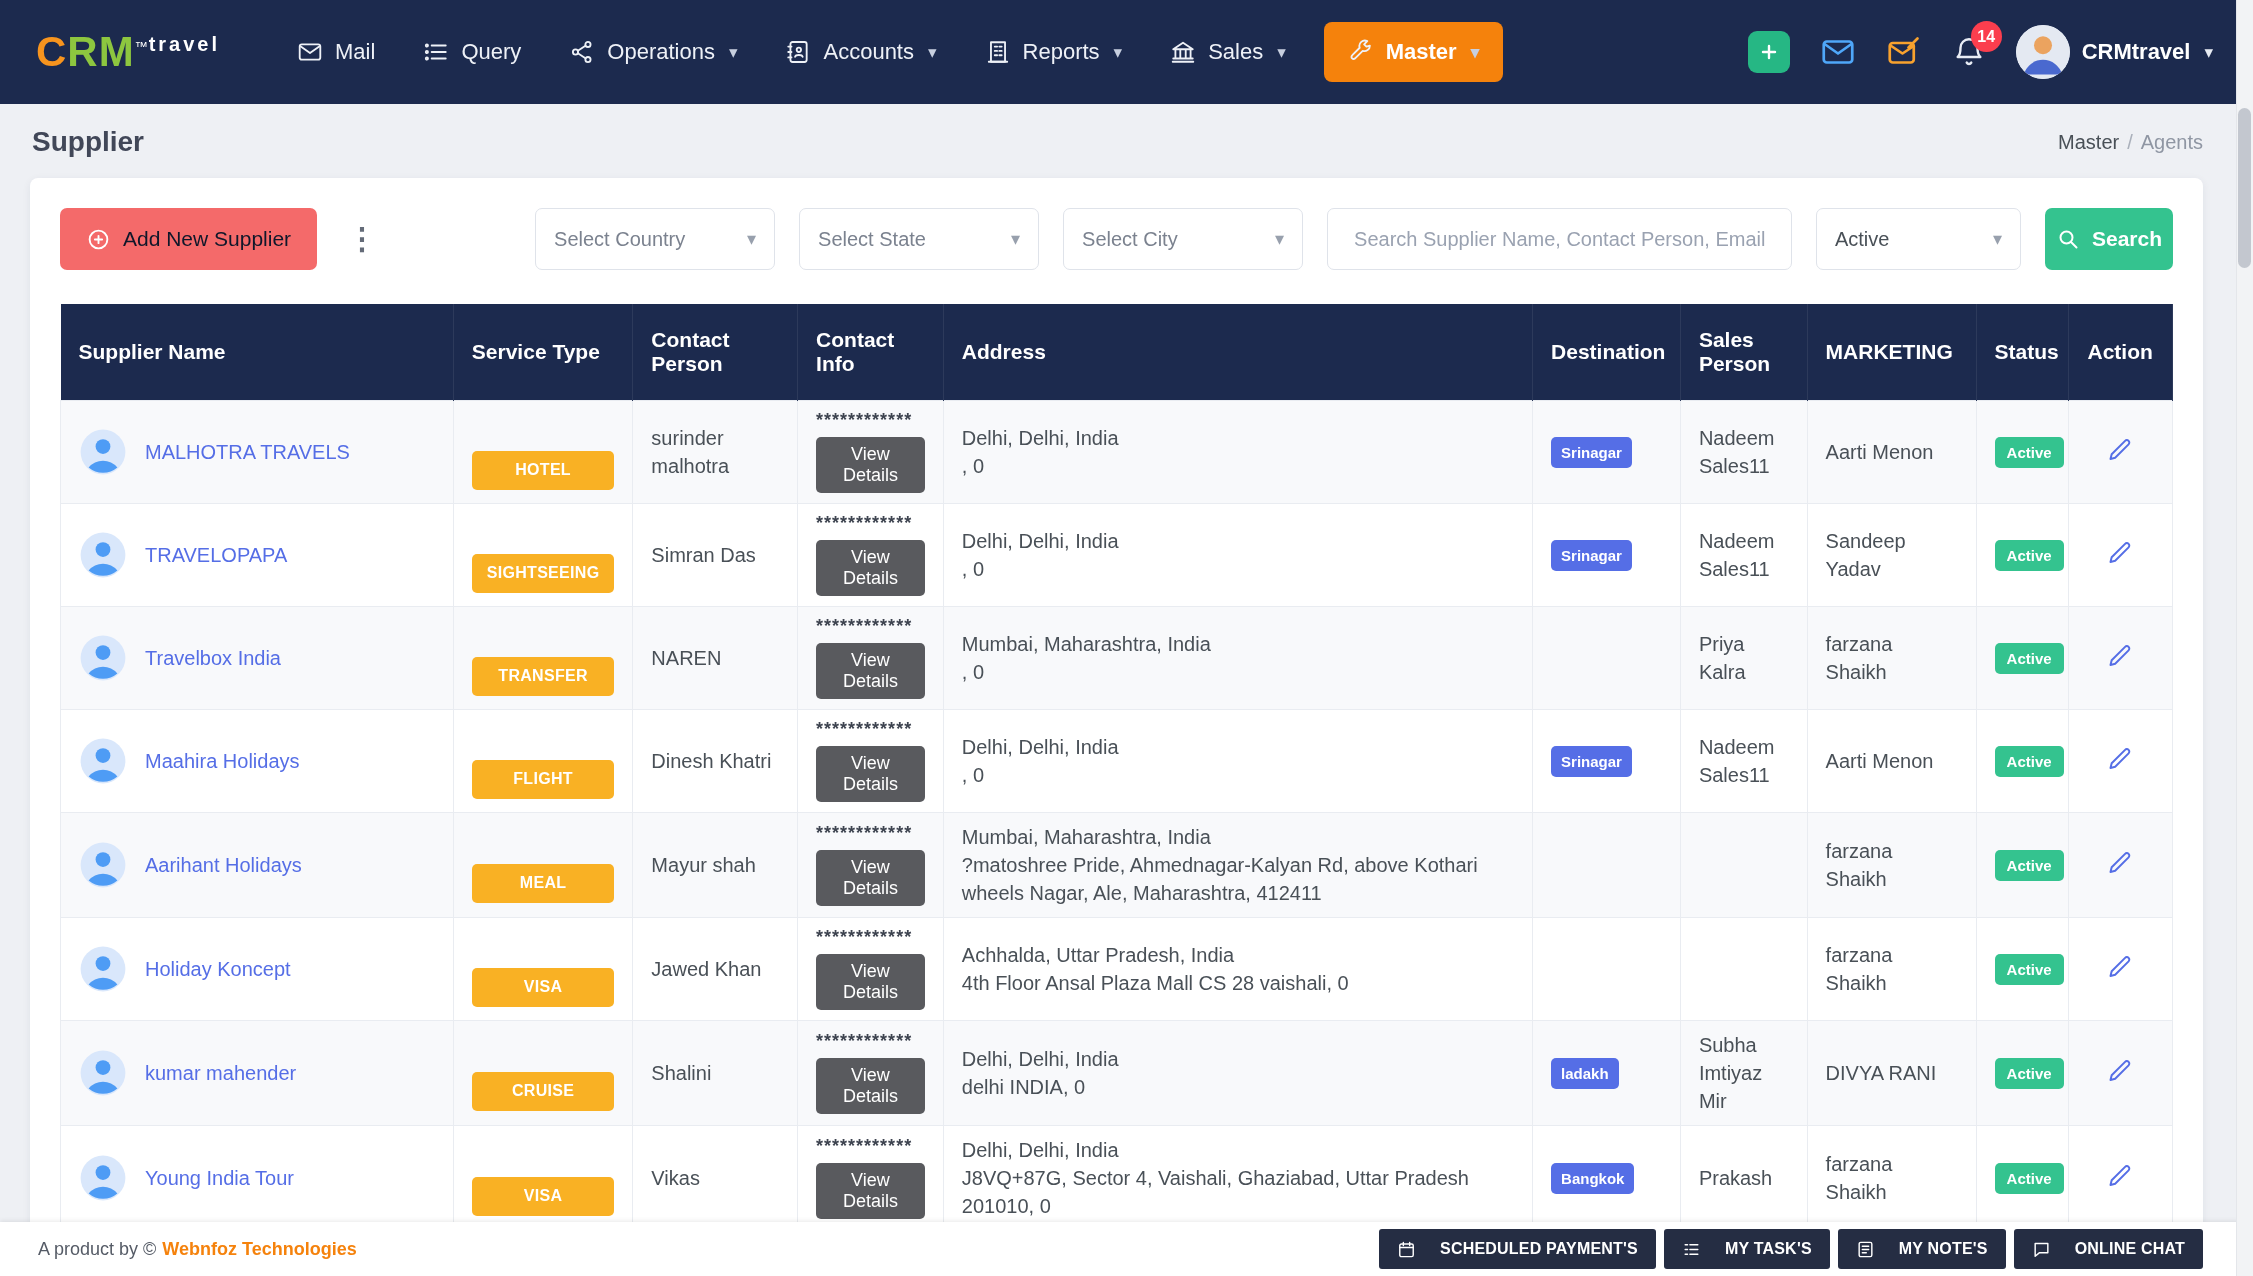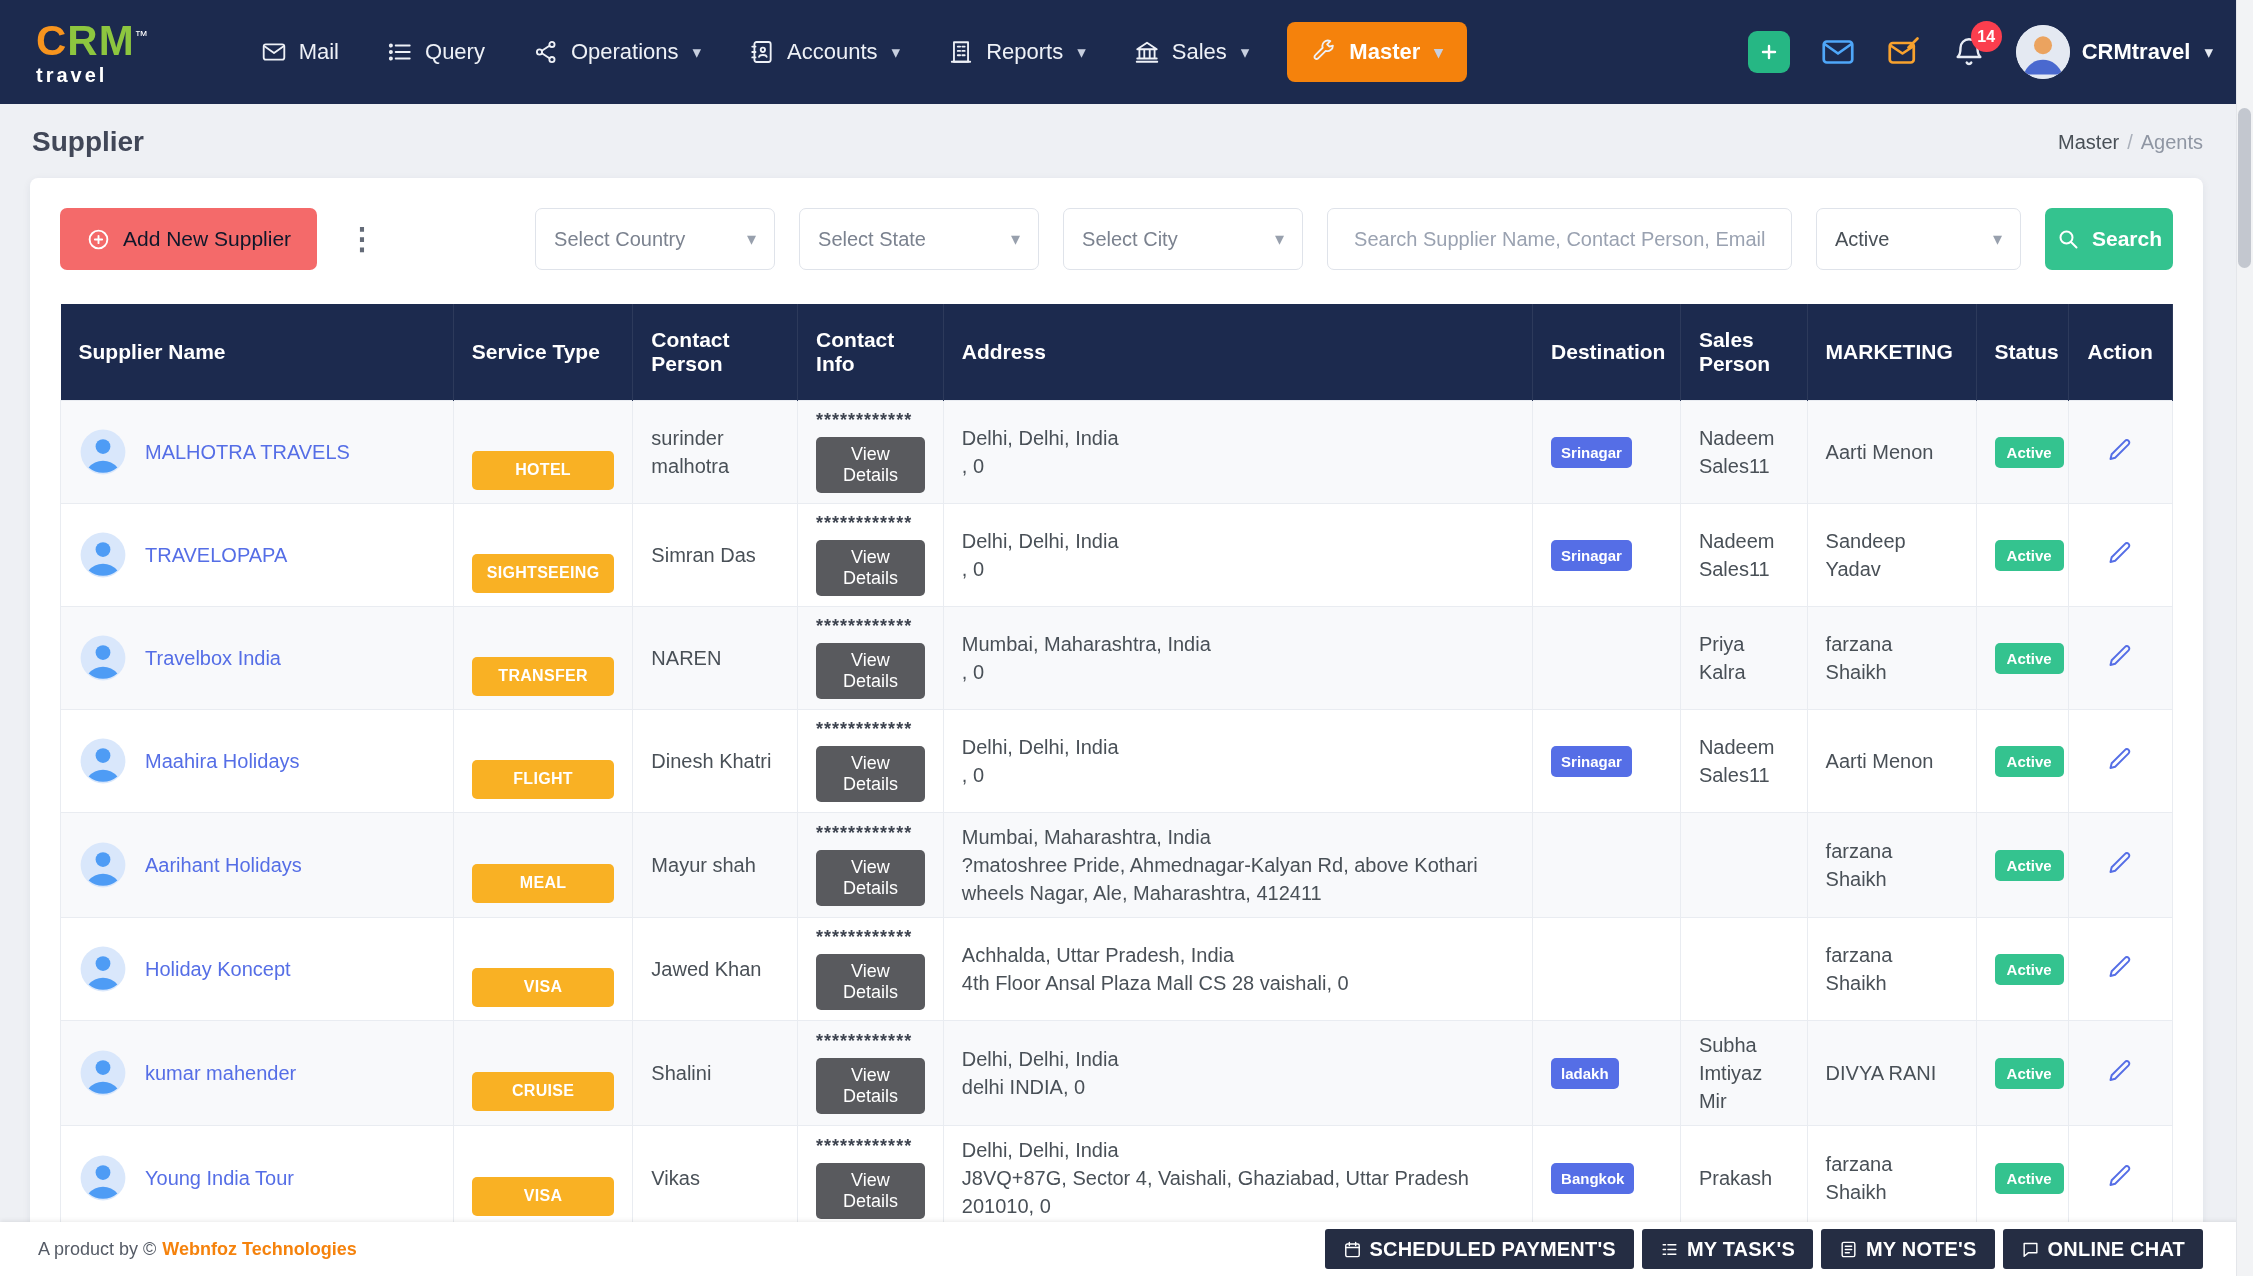--- a/index.html
+++ b/index.html
@@ -7,21 +7,21 @@
   html,body { width:2253px; height:1276px; }
   body {
     font-family:"Liberation Sans", sans-serif;
     background:#eef0f4;
     color:#495057;
     overflow:hidden;
     position:relative;
   }
   
   .navbar { height:104px; background:var(--navy,#1c2a4e); display:flex; align-items:center; padding:0 40px 0 36px; position:relative; z-index:5; }
-  .logo { display:flex; flex-direction:column; line-height:1; margin-right:88px; cursor:pointer; }
+  .logo { display:flex; flex-direction:row; line-height:1; margin-right:53px; cursor:pointer; }
   .logo-top { font-size:42px; font-weight:800; letter-spacing:1px; }
   .logo-c { color:#f7941e; }
   .logo-rm { color:#8dc63f; }
   .logo-tm { color:#ffffff; font-size:13px; vertical-align:super; font-weight:400; }
   .logo-travel { color:#ffffff; font-size:20px; font-weight:700; letter-spacing:3px; margin-top:3px; }
   .nav-main { display:flex; align-items:center; flex:1; }
   .nav-item { display:flex; align-items:center; gap:12px; color:#eef1f7; font-size:22px; font-weight:500; padding:0 24px; height:104px; cursor:pointer; white-space:nowrap; }
   .nico { fill:none; stroke:#eef1f7; stroke-width:1.7; width:26px; height:26px; stroke-linecap:round; stroke-linejoin:round; }
   .caret { font-size:17px; color:#c7cfdf; margin-left:2px; }
   .nav-master { background:var(--orange,#f5820c); border-radius:8px; height:60px; padding:0 24px; margin-left:14px; font-weight:700; color:#fff; }
@@ -77,21 +77,21 @@
   .c-address { white-space:pre-line; word-wrap:break-word; }
   .badge-dest { display:inline-block; background:var(--blue,#556ee6); color:#fff; font-size:15px; font-weight:600; padding:5px 10px; border-radius:5px; }
   .badge-status { display:inline-block; background:var(--green,#34c38f); color:#fff; font-size:15px; font-weight:600; padding:5px 12px; border-radius:5px; }
   .c-action { text-align:center; }
   .pencil { width:28px; height:28px; fill:none; stroke:var(--blue,#556ee6); stroke-width:1.7; stroke-linejoin:round; cursor:pointer; }
   
   .footer { position:absolute; bottom:0; left:0; width:100%; height:54px; background:#fff; display:flex; align-items:center; padding:0 50px 0 38px; box-shadow:0 -1px 5px rgba(0,0,0,.09); z-index:10; }
   .footer-text { font-size:18px; color:#555b66; }
   .footer-company { color:var(--orange,#f5820c); font-weight:700; margin-left:6px; cursor:pointer; }
   .footer-buttons { margin-left:auto; display:flex; gap:8px; }
-  .fbtn { background:#252d43; color:#fff; font-size:20px; font-weight:700; height:40px; padding:0 18px; display:flex; align-items:center; gap:8px; border:none; border-radius:3px; cursor:pointer; letter-spacing:.2px; font-family:inherit; }
+  .fbtn { background:#252d43; color:#fff; font-size:16px; font-weight:700; height:40px; padding:0 18px; display:flex; align-items:center; gap:24px; border:none; border-radius:3px; cursor:pointer; letter-spacing:.2px; font-family:inherit; }
   .fbtn svg { width:19px; height:19px; fill:none; stroke:#fff; stroke-width:1.8; stroke-linecap:round; stroke-linejoin:round; }
   
   .scrollbar-track { position:absolute; top:0; right:0; width:17px; height:100%; background:#f2f3f5; border-left:1px solid #e4e6ea; z-index:50; }
   .scrollbar-thumb { position:absolute; top:108px; right:2px; width:13px; height:160px; background:#c3c7cf; border-radius:7px; cursor:grab; }
 </style>
 </head>
 <body>
 
 <header class="navbar">
   <div class="logo">

